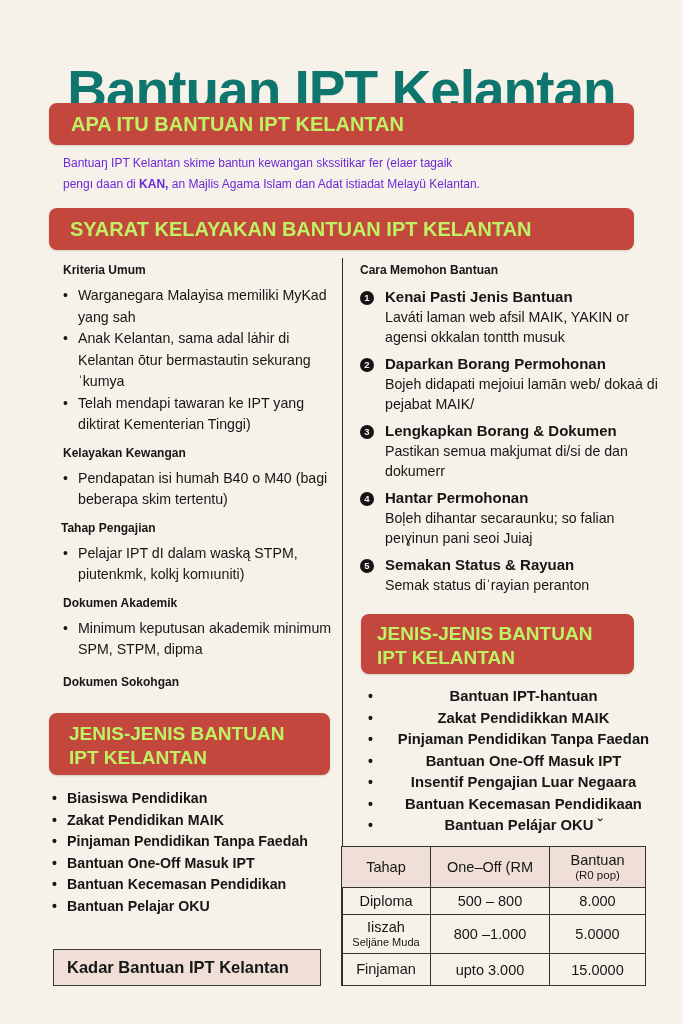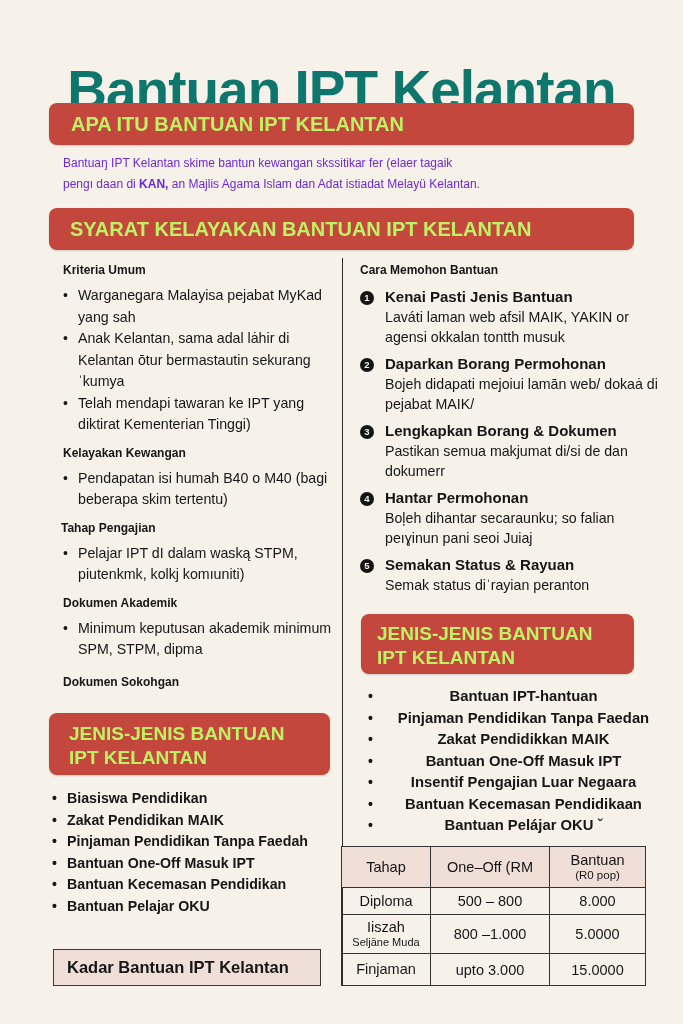--- a/index.html
+++ b/index.html
@@ -104,21 +104,21 @@
 <div class="banner" id="b2">
   <span>SYARAT KELAYAKAN BANTUAN IPT KELANTAN</span>
 </div>
 
 <div class="divider"></div>
 
 <div class="col-left">
   <div class="sec">
     <h3 class="h3">Kriteria Umum</h3>
     <ul class="bul">
-      <li>Warganegara Malayisa pejabat MyKad yang sah</li>
+      <li>Warganegara Malayisa memiliki MyKad yang sah</li>
       <li>Anak Kelantan, sama adal lȧhir di Kelantan ōtur bermastautin sekurang ˈkumya</li>
       <li>Telah mendapi tawaran ke IPT yang diktirat Kementerian Tinggi)</li>
     </ul>
   </div>
   <div class="sec">
     <h3 class="h3">Kelayakan Kewangan</h3>
     <ul class="bul">
       <li>Pendapatan isi humah B40 o M40 (bagi beberapa skim tertentu)</li>
     </ul>
   </div>
@@ -169,22 +169,22 @@
     </div>
   </div>
 </div>
 
 <div class="banner" id="b4">
   <span>JENIS-JENIS BANTUAN</span>
   <span style="padding-top:0">IPT KELANTAN</span>
 </div>
 <ul class="bul types" id="types-right">
   <li>Bantuan IPT-hantuan</li>
+  <li>Zakat Pendidikkan MAIK</li>
   <li>Pinjaman Pendidikan Tanpa Faedan</li>
-  <li>Zakat Pendidikkan MAIK</li>
   <li>Bantuan One-Off Masuk IPT</li>
   <li>Insentif Pengajian Luar Negaara</li>
   <li>Bantuan Kecemasan Pendidikaan</li>
   <li>Bantuan Pelájar OKU ˇ</li>
 </ul>
 
 <div class="banner" id="b3">
   <span>JENIS-JENIS BANTUAN</span>
   <span style="padding-top:0">IPT KELANTAN</span>
 </div>

